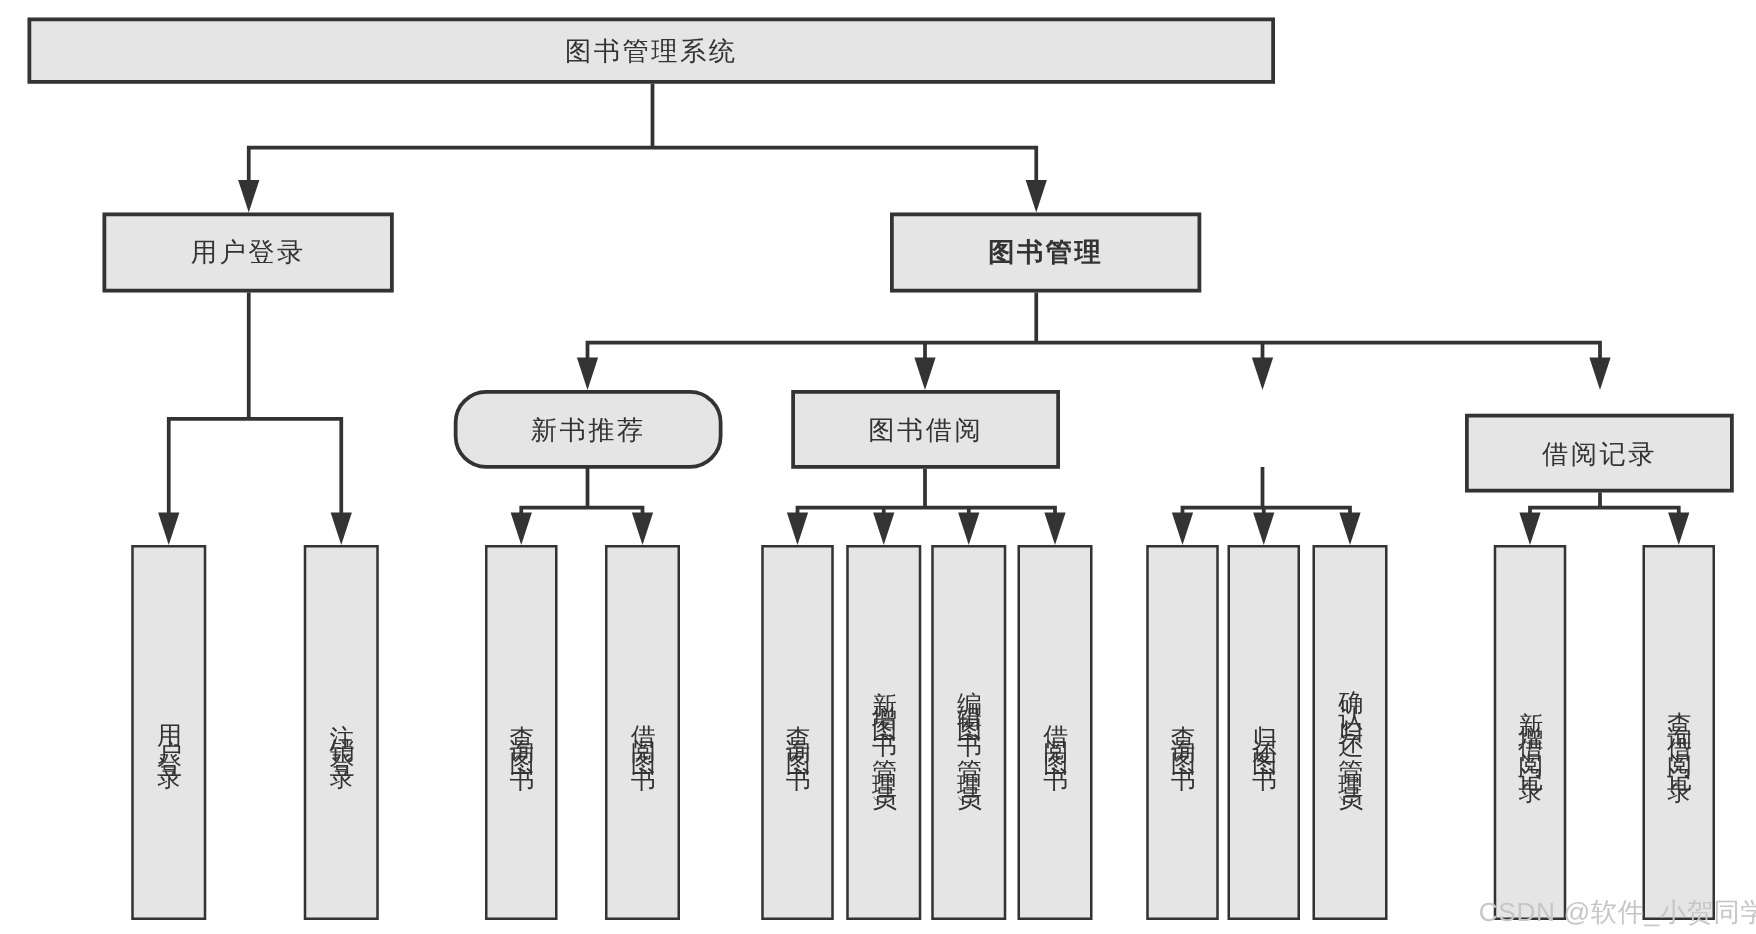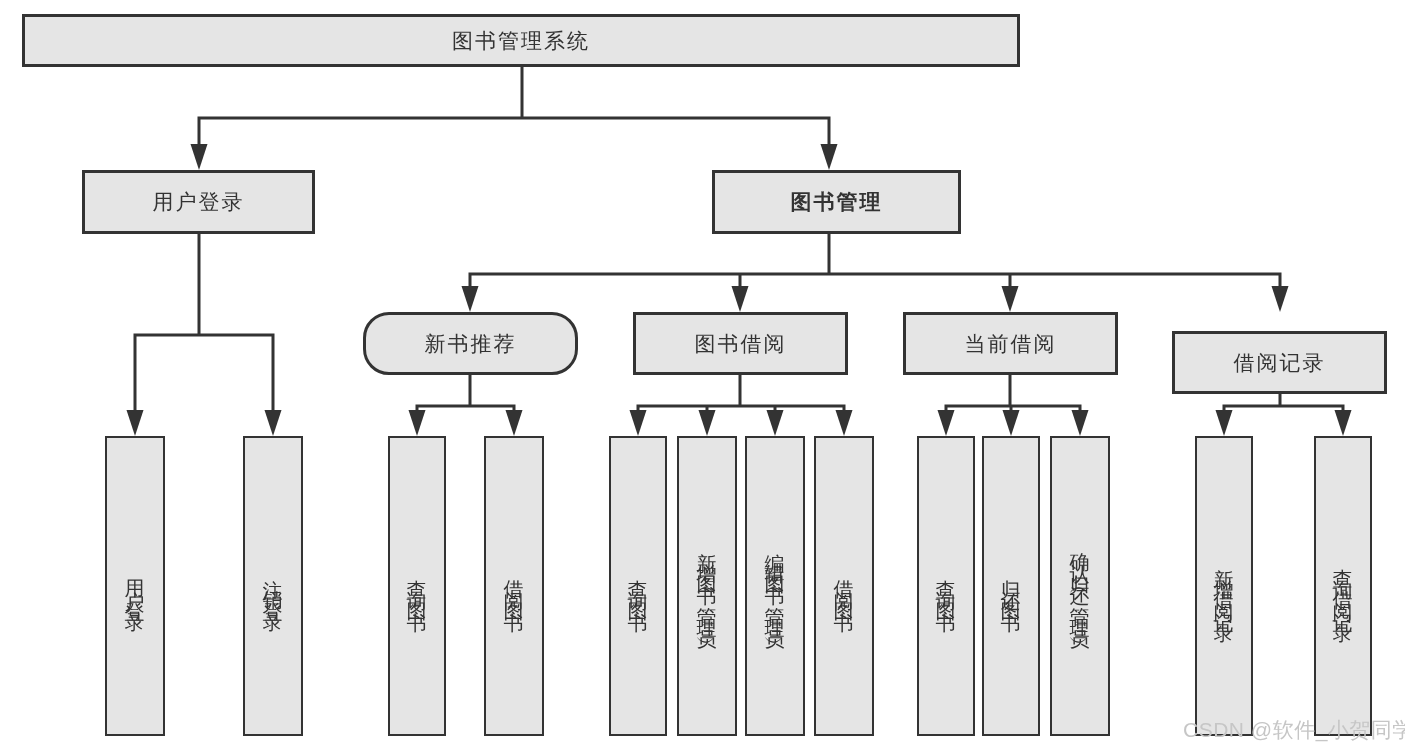--- a/index.html
+++ b/index.html
@@ -90,21 +90,20 @@
     </g>
   </svg>
 
   <div class="node" style="left:22px; top:14px; width:998px; height:53px;">图书管理系统</div>
 
   <div class="node" style="left:82px; top:170px; width:233px; height:64px;">用户登录</div>
   <div class="node" style="left:712px; top:170px; width:249px; height:64px;font-weight:bold;">图书管理</div>
 
   <div class="node" style="left:363px; top:312px; width:215px; height:63px;border-radius:26px;">新书推荐</div>
   <div class="node" style="left:633px; top:312px; width:215px; height:63px;">图书借阅</div>
-  <div class="node" style="left:903px; top:312px; width:215px; height:63px;">当前借阅</div>
   <div class="node" style="left:1172px; top:312px; width:215px; height:63px;margin-top:19px;">借阅记录</div>
 
   <div class="node leaf" style="left:105px; width:60px;">
     <span class="vtext">用户登录</span>
   </div>
   <div class="node leaf" style="left:243px; width:60px;">
     <span class="vtext">注销登录</span>
   </div>
   <div class="node leaf" style="left:388px; width:58px;">
     <span class="vtext">查询图书</span>

